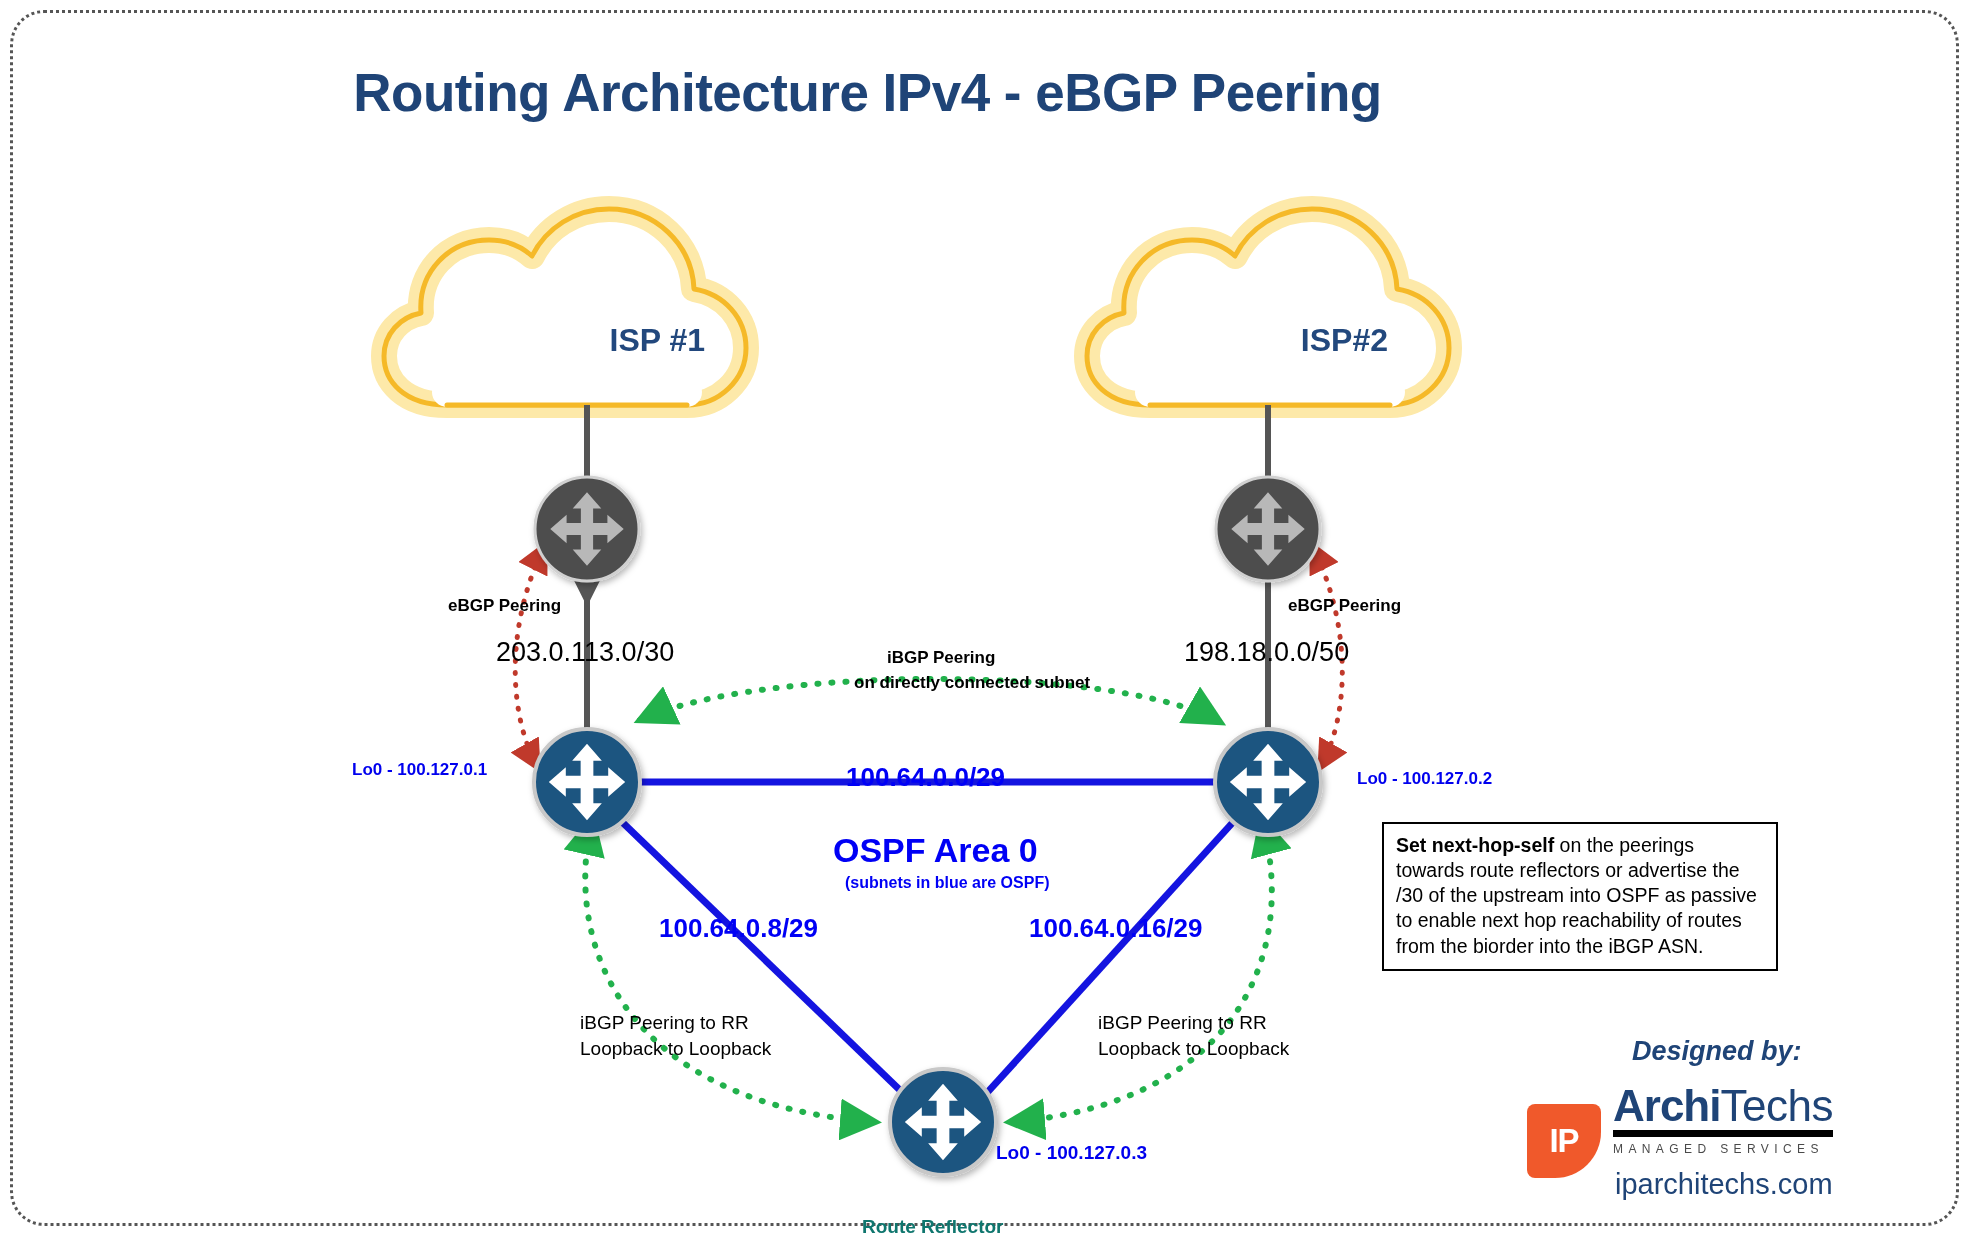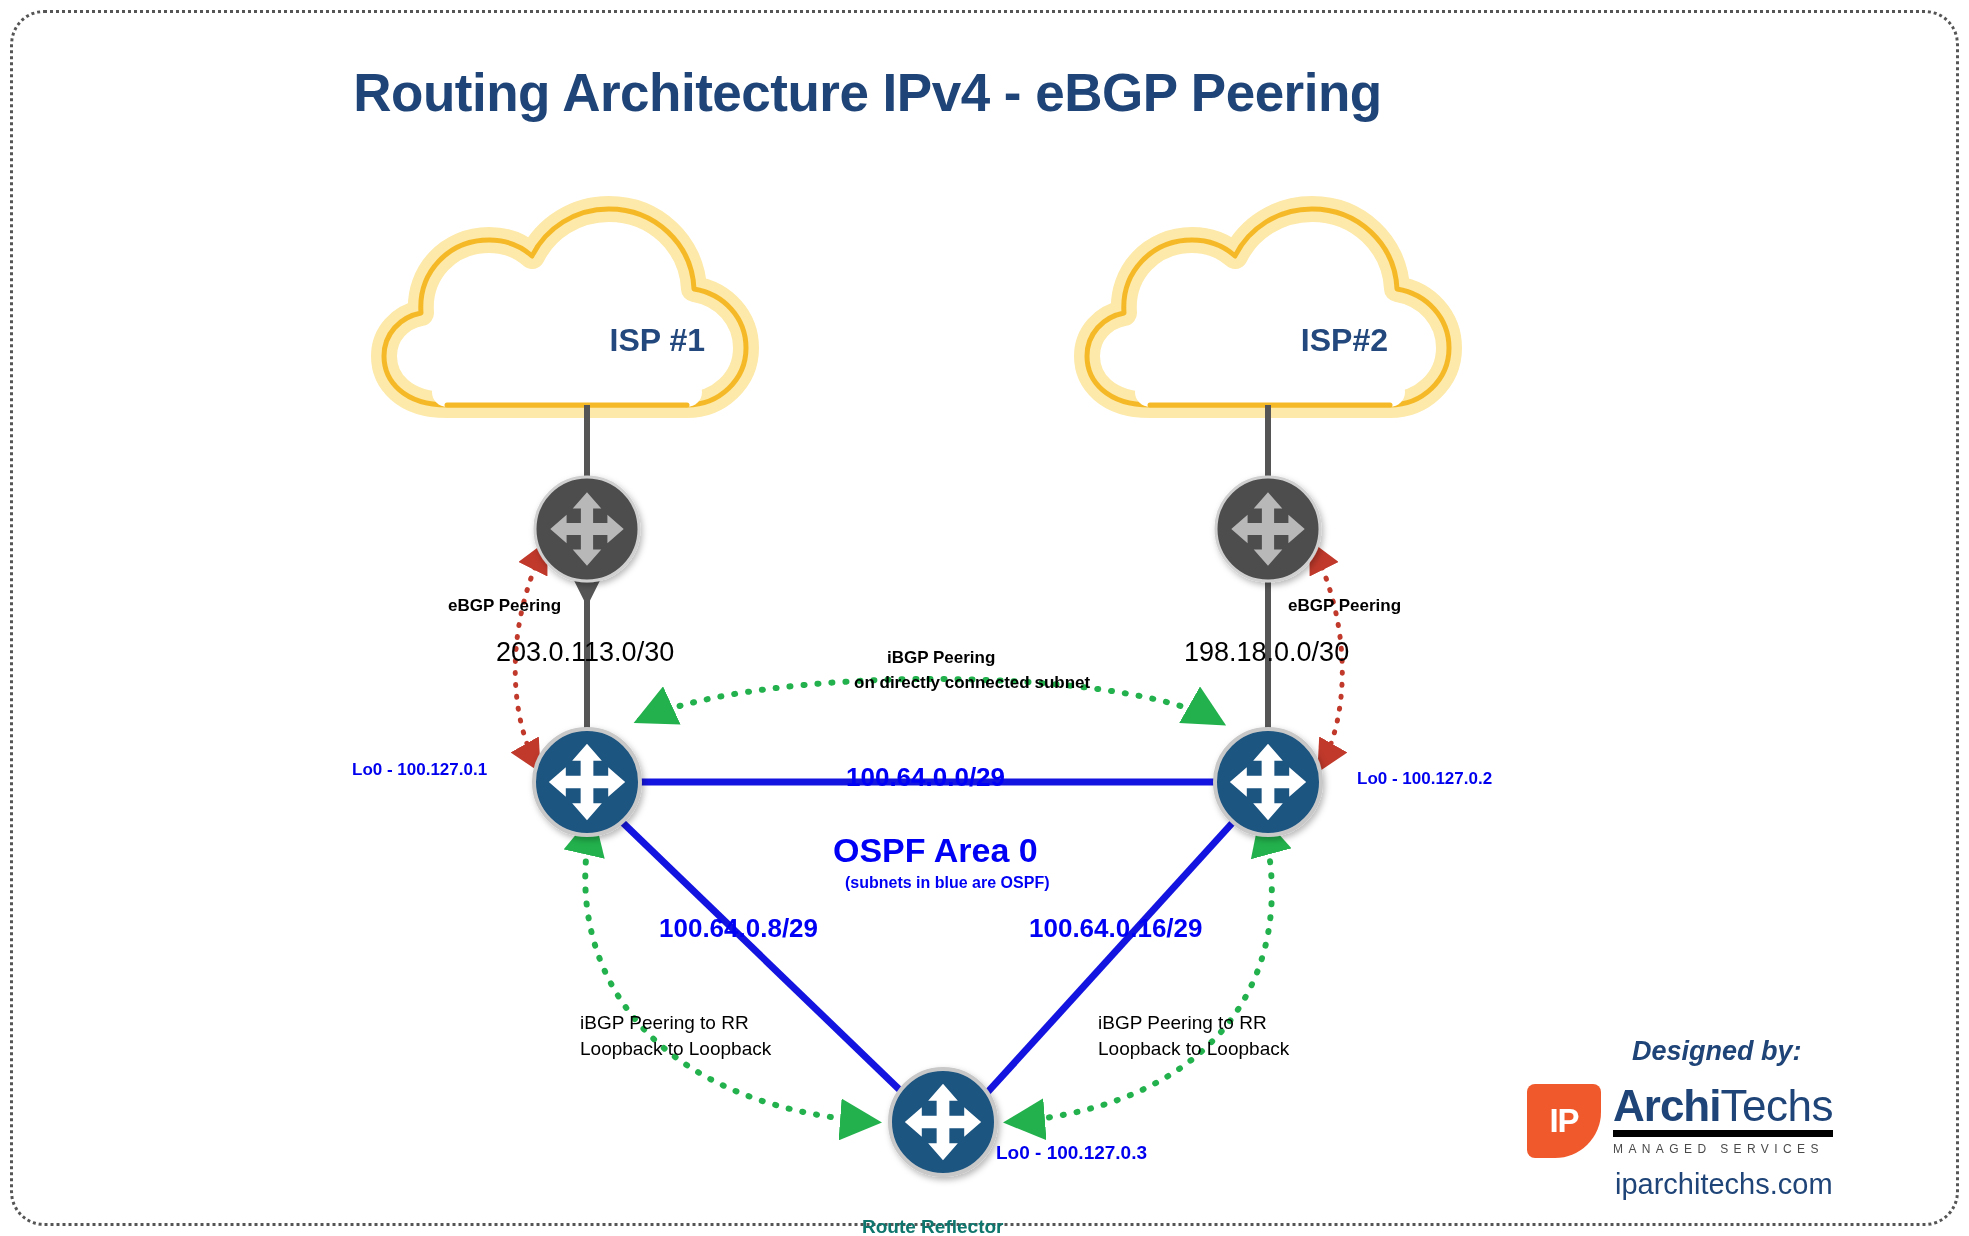--- a/index.html
+++ b/index.html
@@ -140,21 +140,21 @@
     left: 1527px; top: 1084px;
     display: flex;
     align-items: flex-start;
   }
   #logo-mark {
     width: 74px; height: 74px;
     background: #f0592b;
     border-radius: 8px 8px 46px 8px;
     position: relative;
     flex: none;
-    margin-top: 0;
+    margin-top: 20px;
   }
   #logo-mark-text {
     position: absolute;
     left: 0; top: 0; width: 74px; height: 74px;
     display: flex; align-items: center; justify-content: center;
     color: #ffffff;
     font-size: 33px;
     font-weight: bold;
     letter-spacing: -1px;
   }
@@ -345,21 +345,21 @@
     </g>
   </svg>
 
   <div class="cloud-label" style="left:465px; top:322px; width:240px;">ISP #1</div>
   <div class="cloud-label" style="left:1148px; top:322px; width:240px;">ISP#2</div>
 
   <div class="lbl-bold-black" style="left:448px; top:596px;">eBGP Peering</div>
   <div class="lbl-bold-black" style="left:1288px; top:596px;">eBGP Peering</div>
 
   <div class="subnet-wan" style="left:496px; top:637px;">203.0.113.0/30</div>
-  <div class="subnet-wan" style="left:1184px; top:637px;">198.18.0.0/30</div>
+  <div class="subnet-wan" style="left:1184px; top:637px;">198.18.0.0/50</div>
 
   <div class="lbl-bold-black" style="left:887px; top:648px;">iBGP Peering</div>
   <div class="lbl-bold-black" style="left:854px; top:673px;">on directly connected subnet</div>
 
   <div class="lbl-blue" style="left:352px; top:760px;">Lo0 - 100.127.0.1</div>
   <div class="lbl-blue" style="left:1357px; top:769px;">Lo0 - 100.127.0.2</div>
   <div class="lbl-blue" style="left:996px; top:1142px; font-size:19px;">Lo0 - 100.127.0.3</div>
 
   <div class="subnet-blue" style="left:846px; top:762px;">100.64.0.0/29</div>
   <div class="subnet-blue" style="left:659px; top:913px;">100.64.0.8/29</div>
@@ -368,20 +368,23 @@
   <div id="ospf-area" style="left:833px; top:831px;">OSPF Area 0</div>
   <div id="ospf-note" style="left:845px; top:874px;">(subnets in blue are OSPF)</div>
 
   <div class="lbl-plain-black" style="left:580px; top:1011px;">iBGP Peering to RR</div>
   <div class="lbl-plain-black" style="left:580px; top:1037px;">Loopback to Loopback</div>
   <div class="lbl-plain-black" style="left:1098px; top:1011px;">iBGP Peering to RR</div>
   <div class="lbl-plain-black" style="left:1098px; top:1037px;">Loopback to Loopback</div>
 
   <div id="rr-label" style="left:862px; top:1174px;">Route Reflector</div>
 
+  <div id="callout">
+    <b>Set next-hop-self</b><span> on the peerings towards route reflectors or advertise the /30 of the upstream into OSPF as passive to enable next hop reachability of routes from the biorder into the iBGP ASN.</span>
+  </div>
 
   <div id="designed-by">Designed by:</div>
 
   <div id="logo-wrap">
     <div id="logo-mark">
       <div id="logo-mark-text">IP</div>
     </div>
     <div id="logo-words">
       <div id="logo-main">
         <span id="logo-archi">Archi</span><span id="logo-techs">Techs</span>

